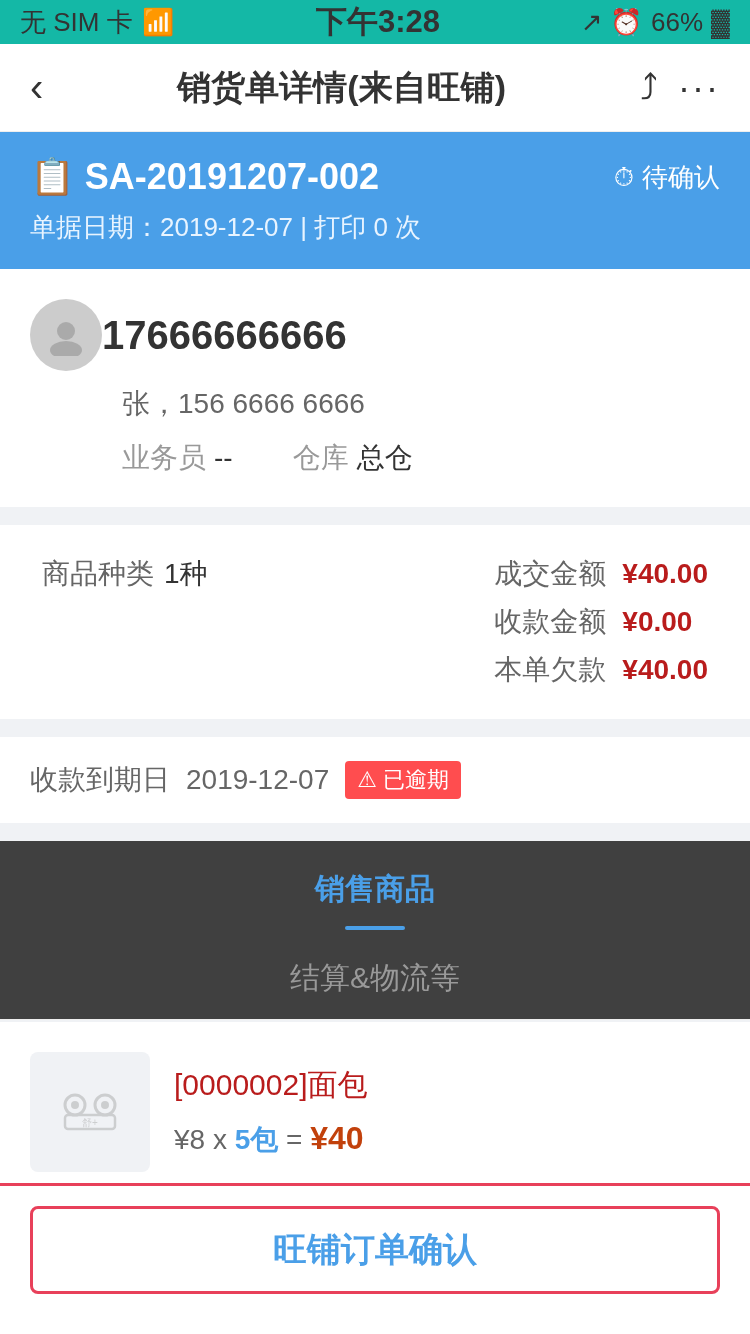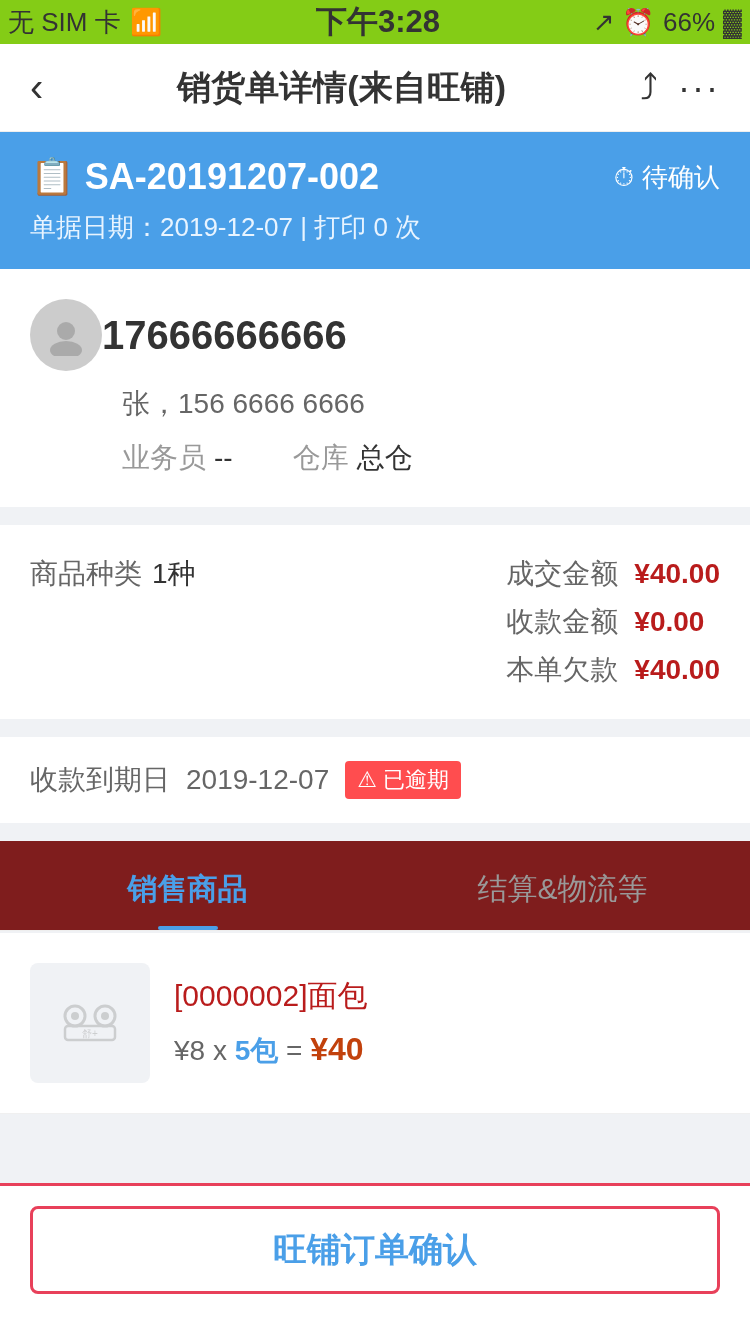--- a/index.html
+++ b/index.html
@@ -9,25 +9,25 @@
       min-height: 1334px;
       font-family: -apple-system, "PingFang SC", "Helvetica Neue", sans-serif;
       background: #f0f2f5;
       font-size: 28px;
       color: #333;
     }
 
     
     .status-bar {
       height: 44px;
-      background: #84cc16;
+      background: #14b8a6;
       display: flex;
       align-items: center;
       justify-content: space-between;
-      padding: 0 8px;
+      padding: 0 20px;
       font-size: 26px;
       font-weight: 500;
     }
     .status-left { display: flex; align-items: center; gap: 10px; }
     .status-center { font-size: 31px; font-weight: 600; }
     .status-right { display: flex; align-items: center; gap: 8px; font-size: 26px; }
 
     
     .nav-bar {
       height: 88px;
@@ -139,21 +139,21 @@
       display: flex;
       gap: 8px;
       align-items: center;
     }
     .meta-label { color: #999; }
     .meta-value { color: #333; }
 
     
     .summary-card {
       background: #fff;
-      padding: 30px 30px;
+      padding: 30px 42px;
       margin-bottom: 2px;
       display: flex;
       align-items: flex-start;
       justify-content: space-between;
     }
     .summary-left {
       display: flex;
       align-items: center;
       gap: 10px;
       font-size: 28px;
@@ -192,24 +192,25 @@
       font-size: 22px;
       padding: 4px 12px;
       border-radius: 4px;
       display: flex;
       align-items: center;
       gap: 6px;
     }
 
     
     .tabs-bar {
-      background: #7f1d1d;
+      background: #404040;
       display: flex;
       border-bottom: 1px solid #eee;
       margin-bottom: 2px;
+      flex-direction: column;
     }
     .tab-item {
       flex: 1;
       text-align: center;
       padding: 28px 0 20px;
       font-size: 30px;
       color: #999;
       position: relative;
       cursor: pointer;
     }

